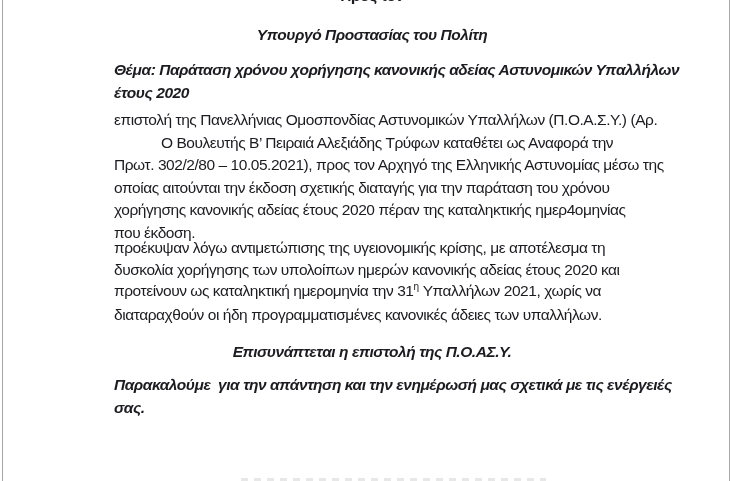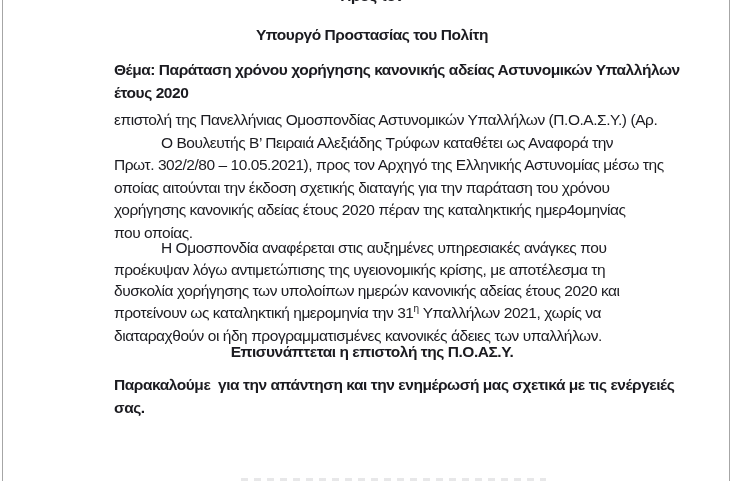--- a/index.html
+++ b/index.html
@@ -14,21 +14,21 @@
     border-left:1px solid #a6a6a6;border-right:1px solid #a6a6a6;
     background:#ffffff;
   }
   .block{
     position:absolute;left:111px;width:516px;
     font-size:15.5px;letter-spacing:-0.45px;line-height:22.6px;
   }
   .line{white-space:pre;}
   .indent{padding-left:47px;}
   .center{text-align:center;}
-  .bold{font-weight:bold;}
+  .bold{font-weight:bold;font-style:italic;}
   sup{font-size:10px;vertical-align:baseline;position:relative;top:-6px;letter-spacing:0;}
   
   .clip-top{
     position:absolute;left:111px;top:0;width:516px;height:5px;overflow:hidden;
     font-size:15.5px;letter-spacing:-0.45px;line-height:22.6px;
   }
   .clip-top .line{position:relative;top:-15px;text-align:center;font-weight:bold;}
   
   .bottom-sliver{
     position:absolute;left:238px;top:478px;width:305px;height:3px;overflow:hidden;
@@ -59,25 +59,24 @@
       <div class="line">Θέμα: Παράταση χρόνου χορήγησης κανονικής αδείας Αστυνομικών Υπαλλήλων</div>
       <div class="line">έτους 2020</div>
     </div>
 
   <div class="block" id="p1">
       <div class="line">επιστολή της Πανελλήνιας Ομοσπονδίας Αστυνομικών Υπαλλήλων (Π.Ο.Α.Σ.Υ.) (Αρ.</div>
       <div class="line indent">Ο Βουλευτής Β’ Πειραιά Αλεξιάδης Τρύφων καταθέτει ως Αναφορά την</div>
       <div class="line">Πρωτ. 302/2/80 – 10.05.2021), προς τον Αρχηγό της Ελληνικής Αστυνομίας μέσω της</div>
       <div class="line">οποίας αιτούνται την έκδοση σχετικής διαταγής για την παράταση του χρόνου</div>
       <div class="line">χορήγησης κανονικής αδείας έτους 2020 πέραν της καταληκτικής ημερ4ομηνίας</div>
-      <div class="line">που οποίας.</div>
+      <div class="line">που έκδοση.</div>
     </div>
 
   <div class="block" id="p2">
-      <div class="line indent">Η Ομοσπονδία αναφέρεται στις αυξημένες υπηρεσιακές ανάγκες που</div>
       <div class="line">προέκυψαν λόγω αντιμετώπισης της υγειονομικής κρίσης, με αποτέλεσμα τη</div>
       <div class="line">δυσκολία χορήγησης των υπολοίπων ημερών κανονικής αδείας έτους 2020 και</div>
       <div class="line"><span>προτείνουν ως καταληκτική ημερομηνία την 31</span><sup>η</sup><span> Υπαλλήλων 2021, χωρίς να</span></div>
       <div class="line">διαταραχθούν οι ήδη προγραμματισμένες κανονικές άδειες των υπαλλήλων.</div>
     </div>
 
   <div class="block center bold" id="attach">Επισυνάπτεται η επιστολή της Π.Ο.ΑΣ.Υ.</div>
 
   <div class="block bold" id="closing">
       <div class="line">Παρακαλούμε  για την απάντηση και την ενημέρωσή μας σχετικά με τις ενέργειές</div>

